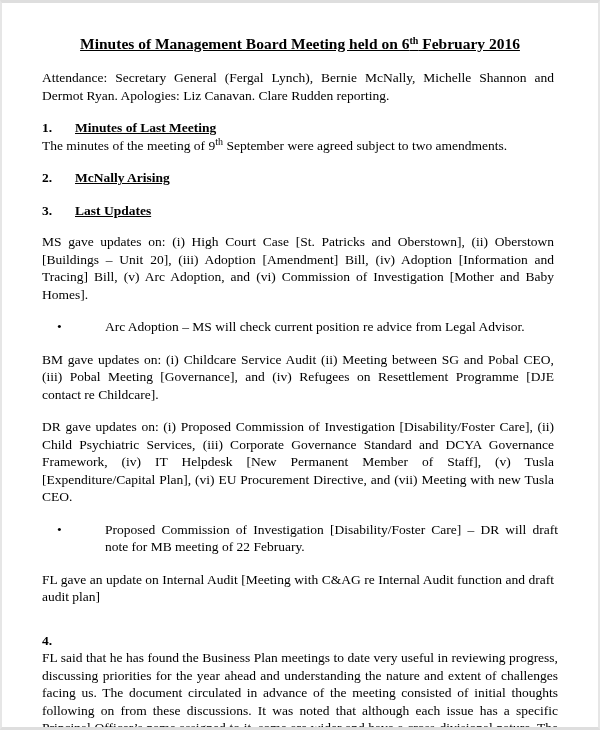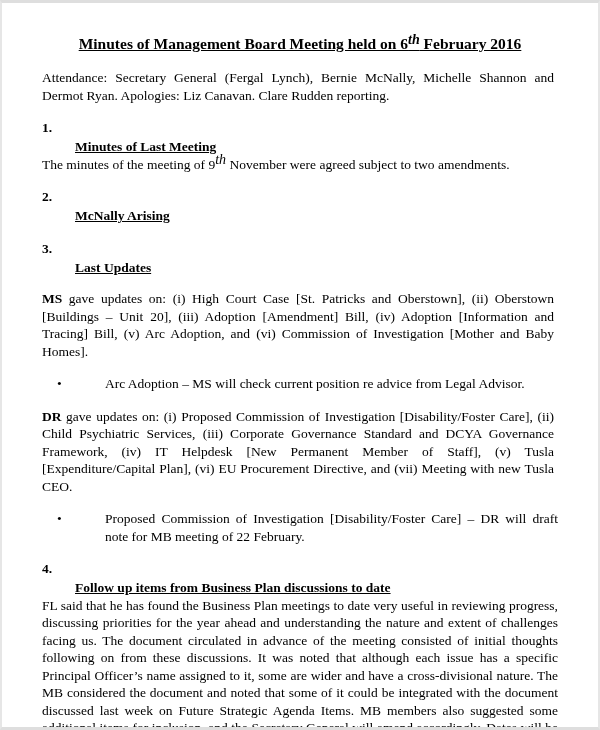--- a/index.html
+++ b/index.html
@@ -26,43 +26,42 @@
   }
   .title {
     text-align: center;
     font-weight: bold;
     font-size: 15.5px;
     line-height: 20px;
     margin: 0 0 15px 0;
   }
   .title .u { text-decoration: underline; }
   sup {
-    font-size: 14px;
+    font-size: 10px;
     line-height: 0;
     vertical-align: baseline;
     position: relative;
     top: -5px;
-    font-style: italic;
   }
   .para {
     text-align: justify;
     margin: 0 4px 15px 0;
   }
   .sec { margin: 0 0 15px 0; }
   .sec-row {
     display: flex;
     font-weight: bold;
   }
   .sec-num {
     width: 33px;
     flex: 0 0 33px;
   }
-  .sec-head { text-decoration: underline; margin-top: 19px; }
+  .sec-head { text-decoration: underline; }
   .sec-body { text-align: justify; }
-  .lead { font-weight: bold; }
+  .lead { font-weight: normal; }
   .bullet {
     display: flex;
     margin: 0 0 15px 15px;
   }
   .bullet .dot {
     width: 18px;
     flex: 0 0 18px;
   }
   .bullet .b-text {
     text-align: justify;
@@ -84,21 +83,21 @@
   </div>
 
   <div class="para">Attendance: Secretary General (Fergal Lynch), Bernie McNally, Michelle Shannon and Dermot Ryan.  Apologies: Liz Canavan. Clare Rudden reporting.</div>
 
   <div class="sec">
     <div class="sec-row">
       <span class="sec-num">1.</span>
       <span class="sec-head">Minutes of Last Meeting</span>
     </div>
     <div class="sec-body">
-      <span>The minutes of the meeting of 9</span><sup>th</sup><span> November were agreed subject to two amendments.</span>
+      <span>The minutes of the meeting of 9</span><sup>th</sup><span> September were agreed subject to two amendments.</span>
     </div>
   </div>
 
   <div class="sec">
     <div class="sec-row">
       <span class="sec-num">2.</span>
       <span class="sec-head">McNally Arising</span>
     </div>
   </div>
 
@@ -110,33 +109,38 @@
 
     <div class="para">
       <span class="lead">MS</span><span> gave updates on: (i) High Court Case [St. Patricks and Oberstown], (ii) Oberstown [Buildings – Unit 20], (iii) Adoption [Amendment] Bill, (iv) Adoption [Information and Tracing] Bill, (v) Arc Adoption, and (vi) Commission of Investigation [Mother and Baby Homes].</span>
     </div>
 
     <div class="bullet">
       <span class="dot">•</span>
       <span class="b-text">Arc Adoption – MS will check current position re advice from Legal Advisor.</span>
     </div>
 
+    <div class="para">
+      <span class="lead">BM</span><span> gave updates on: (i) Childcare Service Audit (ii) Meeting between SG and Pobal CEO, (iii) Pobal Meeting [Governance], and (iv) Refugees on Resettlement Programme [DJE contact re Childcare].</span>
+    </div>
 
     <div class="para">
       <span class="lead">DR</span><span> gave updates on: (i) Proposed Commission of Investigation [Disability/Foster Care], (ii) Child Psychiatric Services, (iii) Corporate Governance Standard and DCYA Governance Framework, (iv) IT Helpdesk [New Permanent Member of Staff], (v) Tusla [Expenditure/Capital Plan], (vi) EU Procurement Directive, and (vii) Meeting with new Tusla CEO.</span>
     </div>
 
     <div class="bullet">
       <span class="dot">•</span>
       <span class="b-text">Proposed Commission of Investigation [Disability/Foster Care] – DR will draft note for MB meeting of 22 February.</span>
     </div>
 
+    <div class="para gap-bottom-lg">
+      <span class="lead">FL</span><span> gave an update on Internal Audit [Meeting with C&amp;AG re Internal Audit function and draft audit plan]</span>
+    </div>
   </div>
 
   <div class="sec">
     <div class="sec-row">
       <span class="sec-num">4.</span>
-      <span class="sec-head">Follow up items from Business Plan discussions to date</span>
     </div>
     <div class="sec-body">FL said that he has found the Business Plan meetings to date very useful in reviewing progress, discussing priorities for the year ahead and understanding the nature and extent of challenges facing us. The document circulated in advance of the meeting consisted of initial thoughts following on from these discussions. It was noted that although each issue has a specific Principal Officer’s name assigned to it, some are wider and have a cross-divisional nature. The MB considered the document and noted that some of it could be integrated with the document discussed last week on Future Strategic Agenda Items. MB members also suggested some additional items for inclusion, and the Secretary General will amend accordingly. Dates will be arranged for each strategic issue to be discussed by the Management Board.</div>
   </div>
 
 </div>
 
 </body></html>

